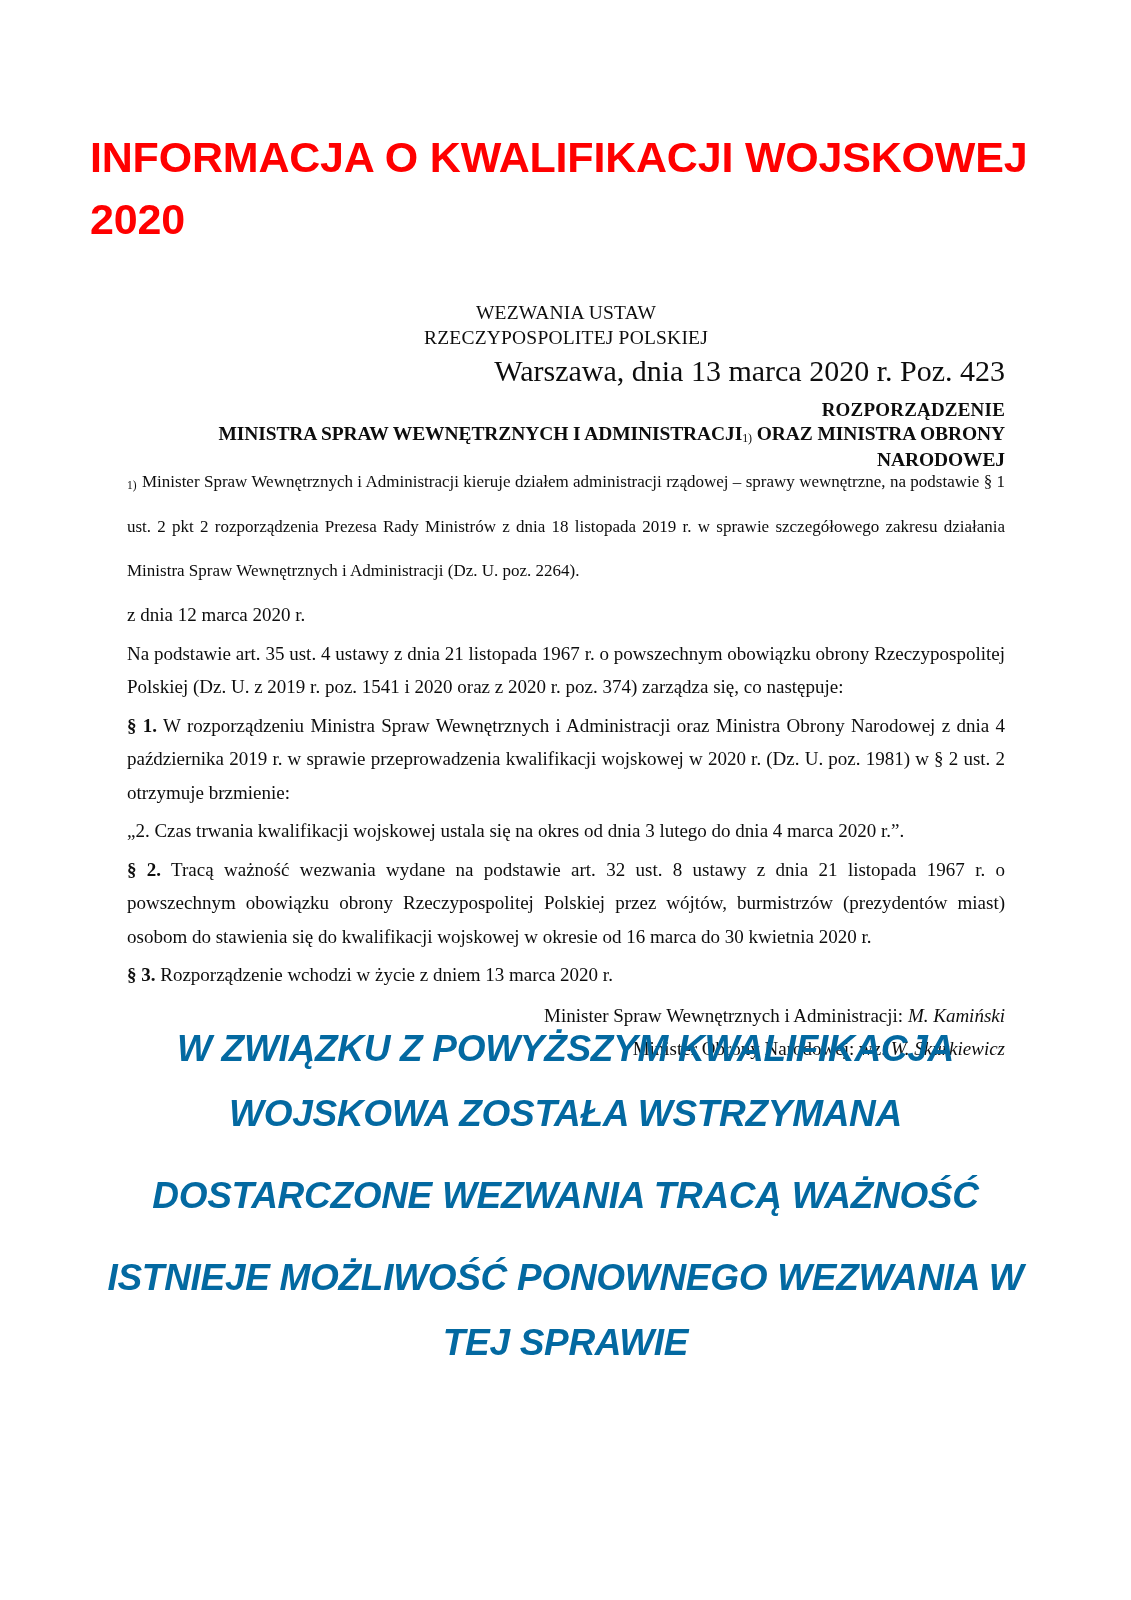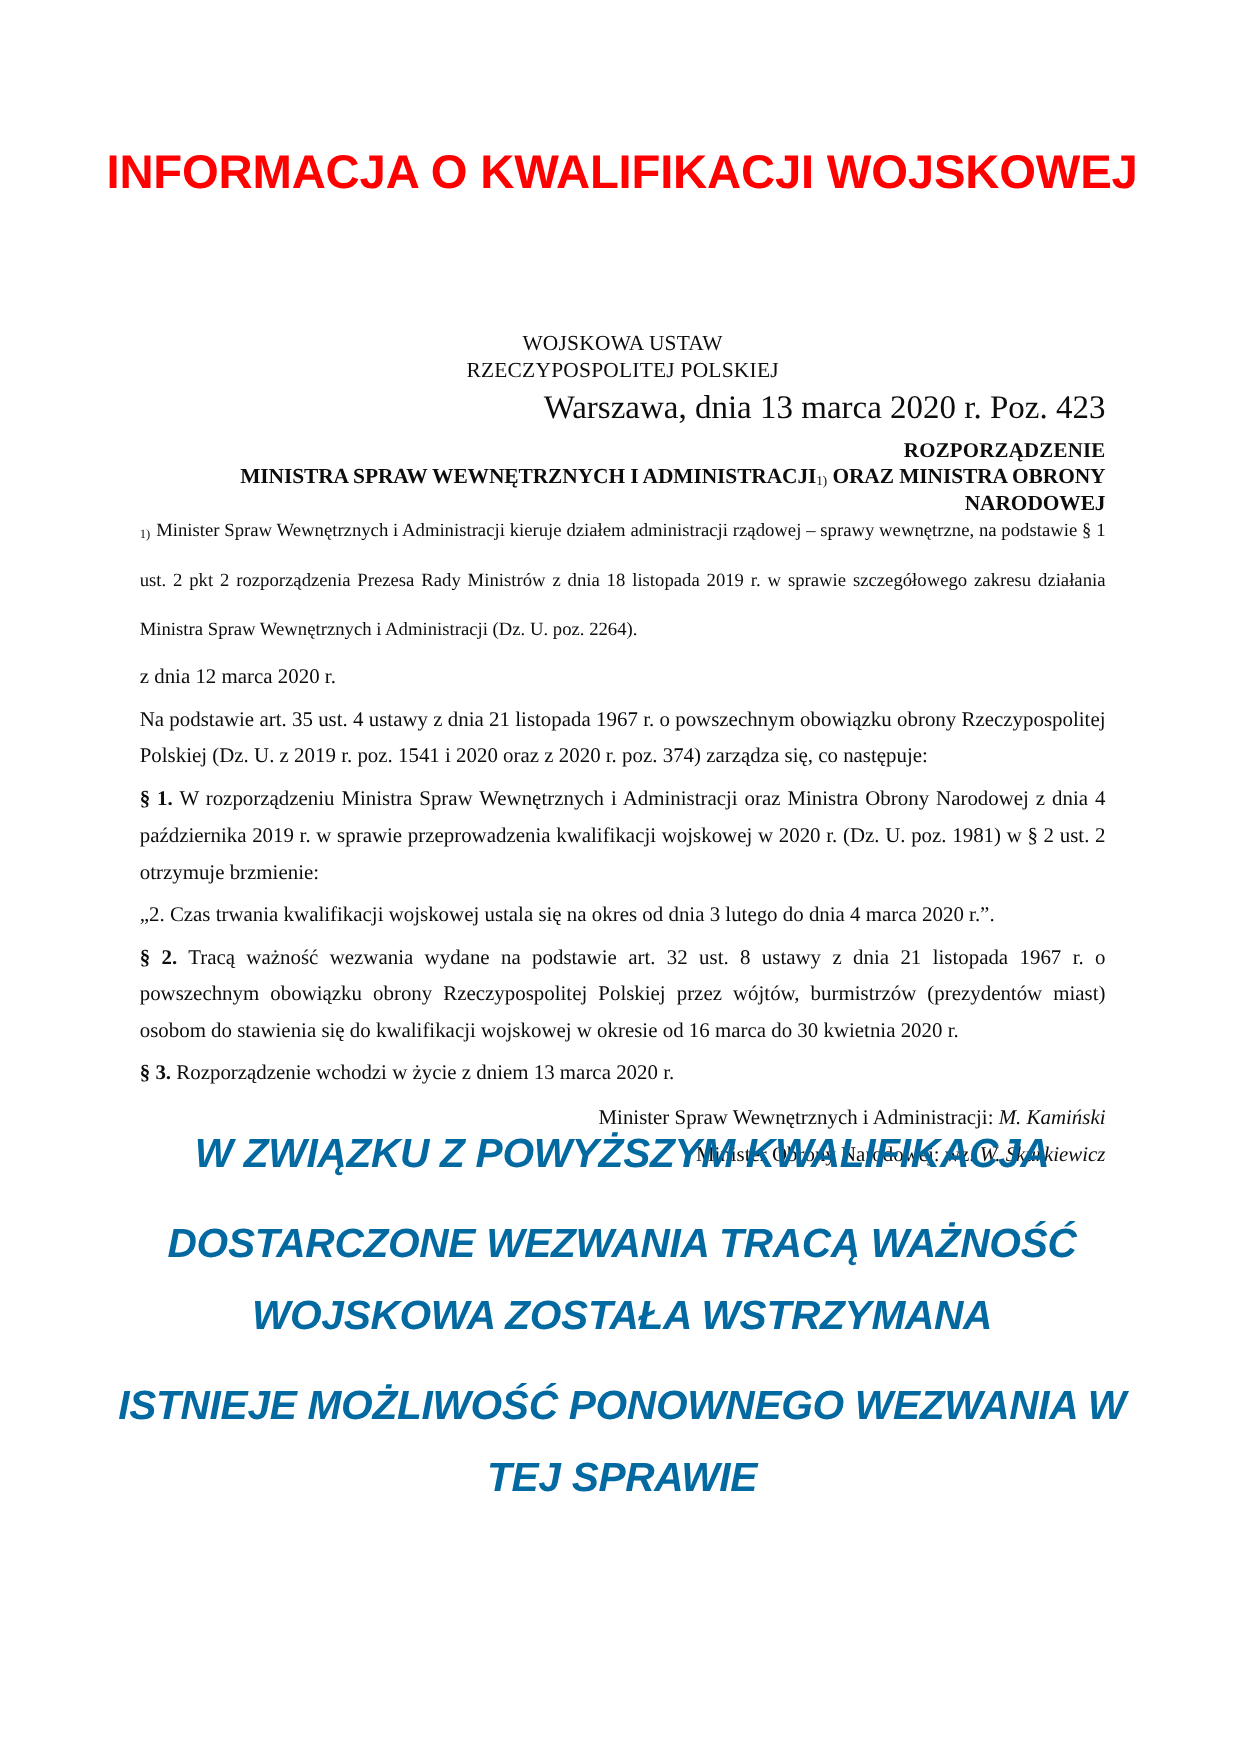--- a/index.html
+++ b/index.html
@@ -22,21 +22,21 @@
     inset: 0;
     padding: 0;
   }
 
   
   .headline-block {
     position: absolute;
     top: 126px;
     left: 90px;
     width: 951px;
-    text-align: center;
+    text-align: left;
   }
   .headline-line {
     font-family: "Liberation Sans Narrow", "Liberation Sans", "DejaVu Sans", sans-serif;
     font-weight: bold;
     font-size: 43px;
     line-height: 62px;
     letter-spacing: -0.2px;
     color: #ff0000;
     white-space: nowrap;
   }
@@ -147,24 +147,25 @@
   }
   .notice-line.gap-before { margin-top: 17px; }
 </style>
 </head>
 <body>
 
 <div class="page">
 
   <div class="headline-block">
     <div class="headline-line">INFORMACJA O KWALIFIKACJI WOJSKOWEJ</div>
+    <div class="headline-line">2020</div>
   </div>
 
   <div class="masthead">
-    <div class="masthead-small">WOJSKOWA USTAW</div>
+    <div class="masthead-small">WEZWANIA USTAW</div>
     <div class="masthead-small">RZECZYPOSPOLITEJ POLSKIEJ</div>
     <div class="masthead-big">Warszawa, dnia 13 marca 2020 r. Poz. 423</div>
   </div>
 
   <div class="reg-title">
     <div class="reg-title-main">ROZPORZĄDZENIE</div>
     <div class="reg-title-sub">
       <span>MINISTRA SPRAW WEWNĘTRZNYCH I ADMINISTRACJI</span><span class="fn-ref">1)</span><span> ORAZ MINISTRA OBRONY</span>
     </div>
     <div class="reg-title-sub">NARODOWEJ</div>
@@ -188,19 +189,19 @@
     <p class="p loose"><b class="sec">§ 3.</b><span> Rozporządzenie wchodzi w życie z dniem 13 marca 2020 r.</span></p>
 
     <p class="sig first"><span>Minister Spraw Wewnętrznych i Administracji: </span><i>M. Kamiński</i></p>
 
     <p class="sig"><span>Minister Obrony Narodowej: wz. </span><i>W. Skurkiewicz</i></p>
 
   </div>
 
   <div class="notice-block">
     <div class="notice-line">W ZWIĄZKU Z POWYŻSZYM KWALIFIKACJA</div>
+    <div class="notice-line">WOJSKOWA ZOSTAŁA WSTRZYMANA</div>
     <div class="notice-line gap-before">DOSTARCZONE WEZWANIA TRACĄ WAŻNOŚĆ</div>
-    <div class="notice-line">WOJSKOWA ZOSTAŁA WSTRZYMANA</div>
     <div class="notice-line gap-before">ISTNIEJE MOŻLIWOŚĆ PONOWNEGO WEZWANIA W</div>
     <div class="notice-line">TEJ SPRAWIE</div>
   </div>
 
 </div>
 
 </body></html>

